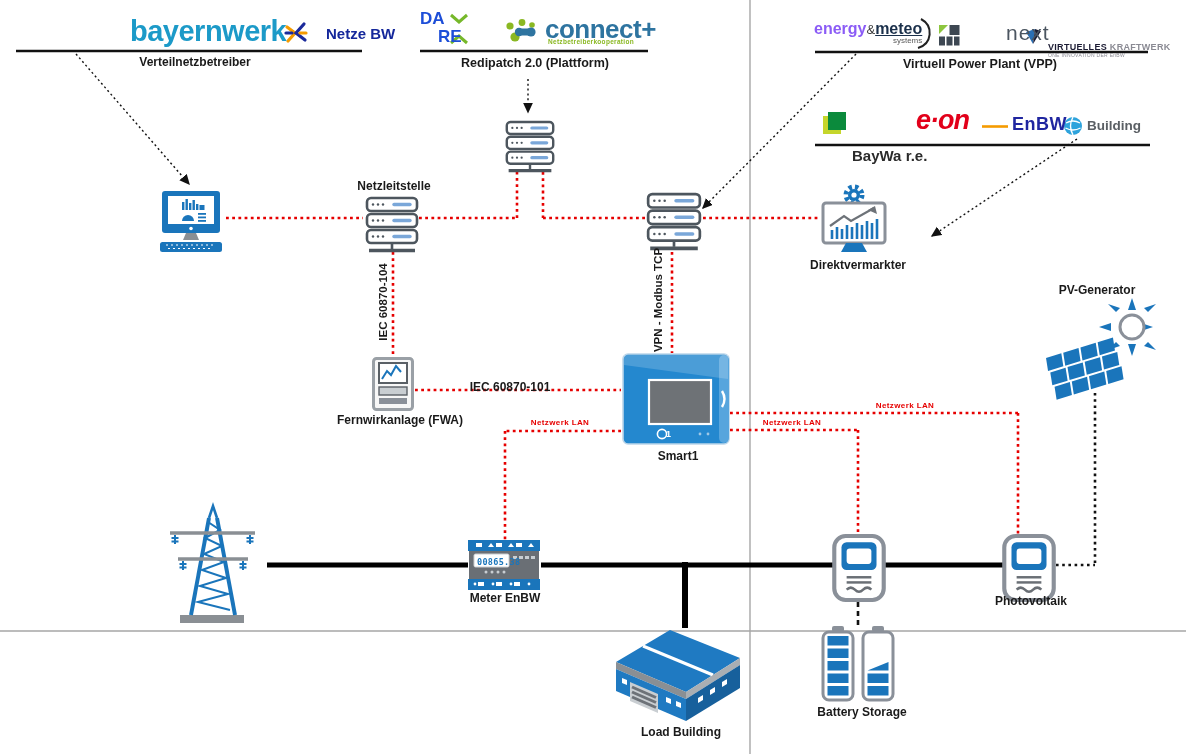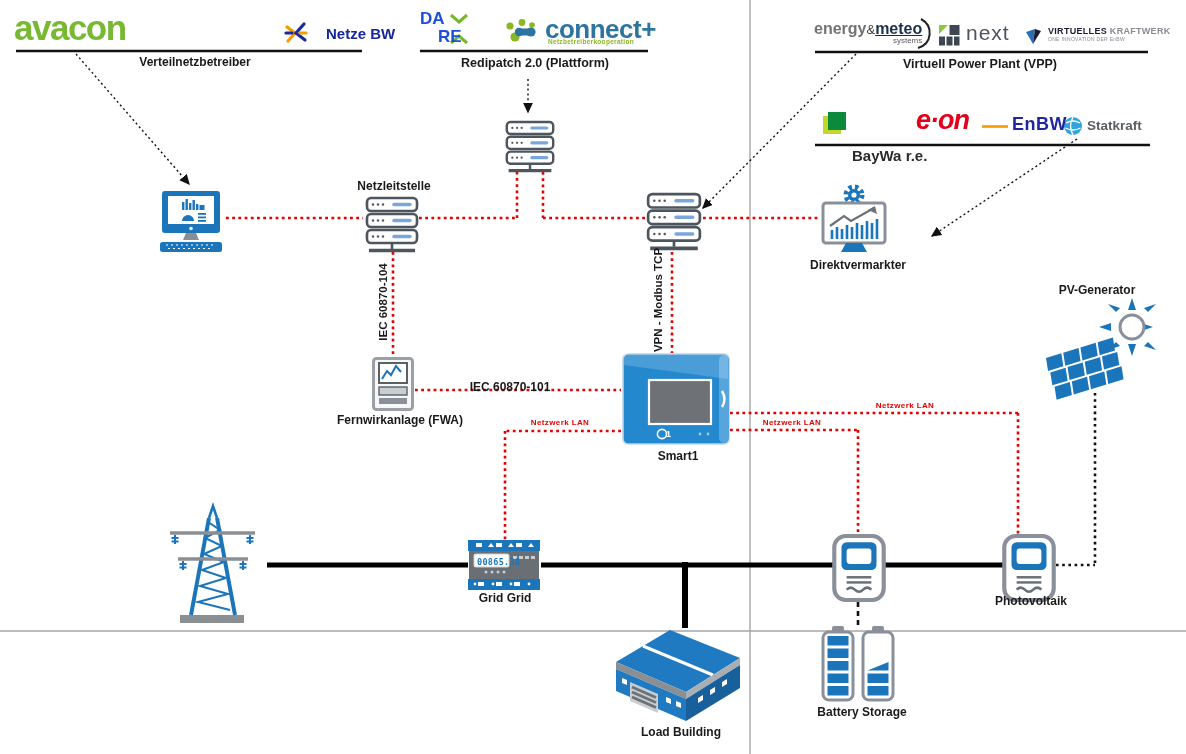--- a/index.html
+++ b/index.html
@@ -16,25 +16,25 @@
        text-align:center;white-space:nowrap;letter-spacing:.4px;}
   .vlbl{position:absolute;z-index:4;font-weight:bold;font-size:11.5px;color:#1a1a1a;
        text-align:center;white-space:nowrap;transform:rotate(-90deg);}
   
   .logo-avacon{position:absolute;z-index:4;font-size:35px;font-weight:bold;color:#78b833;letter-spacing:-1.5px;}
   .logo-bayernwerk{position:absolute;z-index:4;font-size:29px;font-weight:600;color:#1c9ac8;letter-spacing:-.5px;}
   .logo-netzebw{position:absolute;z-index:4;font-size:15px;font-weight:bold;color:#14279b;margin-left:12px;}
   .logo-dare{position:absolute;z-index:4;font-size:17px;font-weight:bold;color:#1d4ed8;line-height:17px;}
   .logo-connect{position:absolute;z-index:4;font-size:26px;font-weight:bold;color:#2e74a0;letter-spacing:-.5px;}
   .logo-connect-sub{position:absolute;z-index:4;font-size:6.5px;font-weight:bold;color:#8ab822;letter-spacing:.3px;}
-  .em-energy{font-size:16px;font-weight:bold;color:#737373;}
+  .em-energy{font-size:16px;font-weight:bold;color:#8b5cf6;}
   .em-amp{font-size:13px;color:#3a3a3a;}
   .em-meteo{font-size:16px;font-weight:bold;color:#1a2f4a;text-decoration:underline;text-align:right;}
   .em-systems{display:block;text-align:right;font-size:8px;color:#5a5a5a;margin-top:-2px;}
-  .logo-next{position:absolute;z-index:4;font-size:21px;color:#4b5560;letter-spacing:1px;}
+  .logo-next{position:absolute;z-index:4;font-size:21px;color:#4b5560;letter-spacing:1px;margin-left:40px;}
   .vk-line1{font-size:9px;letter-spacing:.3px;white-space:nowrap;}
   .vk-b{font-weight:bold;color:#1b1b33;}
   .vk-g{color:#8a8a93;font-weight:bold;}
   .vk-sub{font-size:5px;color:#8a8a93;white-space:nowrap;letter-spacing:.3px;}
   .logo-baywa{position:absolute;z-index:4;font-size:15px;font-weight:bold;color:#2b2b2b;}
   .logo-eon{position:absolute;z-index:4;font-size:27px;font-weight:bold;font-style:italic;color:#e2001a;letter-spacing:-1px;}
   .logo-enbw{position:absolute;z-index:4;font-size:18px;font-weight:bold;color:#2026a0;letter-spacing:.5px;}
   .logo-statkraft{position:absolute;z-index:4;font-size:13.5px;font-weight:600;color:#5a5f64;}
   .meter-display{position:absolute;z-index:5;font-family:"DejaVu Sans Mono","Liberation Mono",monospace;
        font-size:8.5px;font-weight:bold;color:#1a75bb;letter-spacing:.3px;}
@@ -76,21 +76,21 @@
              M730 430 H858 M858 430 V536" stroke="#e60000" stroke-width="2.6" fill="none" stroke-dasharray="2.8 3.4"></path>
 
     <g stroke="#111" stroke-width="1.4" fill="none" stroke-dasharray="2 2.8">
       <path d="M76 54 L189 184" marker-end="url(#arrk)"></path>
       <path d="M528 79 V112" marker-end="url(#arrk)"></path>
       <path d="M856 54 L703 208" marker-end="url(#arrk)"></path>
       <path d="M1077 139 L932 236" marker-end="url(#arrk)"></path>
     </g>
   </svg>
 
-  <div class="logo-avacon abs" style="left:14px;top:8px;">avacon</div>
+  <div class="logo-bayernwerk abs" style="left:130px;top:15px;">bayernwerk</div>
   <svg class="icon" style="left:283px;top:20px;" width="26" height="26">
     <g stroke-width="3.2" fill="none" stroke-linecap="round">
       <path d="M4 7 L12 13 L5 21" stroke="#f59b00"></path>
       <path d="M21 4 L13 13 L22 20" stroke="#1b2a9b"></path>
       <path d="M3 13 L9 13" stroke="#1b2a9b"></path>
       <path d="M17 13 L23 13" stroke="#f59b00"></path>
     </g>
   </svg>
   <div class="logo-netzebw" style="left:314px;top:25px;">Netze BW</div>
   <div class="lbl" style="left:110px;top:55px;width:170px;">Verteilnetzbetreiber</div>
@@ -128,41 +128,41 @@
     <rect x="11.5" y="1" width="10" height="10" fill="#3d4752"></rect>
     <rect x="1" y="12.5" width="6" height="9" fill="#3d4752"></rect>
     <rect x="8.5" y="12.5" width="6" height="9" fill="#3d4752"></rect>
     <rect x="16" y="12.5" width="5.5" height="9" fill="#3d4752"></rect>
   </svg>
   <div class="logo-next" style="left:966px;top:21px;">next</div>
   <svg class="icon" style="left:1024px;top:27px;" width="20" height="20">
     <polygon points="2,5 11,2 9,17" fill="#2b6fb3"></polygon>
     <polygon points="11,2 17,4 9,17" fill="#1b1b33"></polygon>
   </svg>
-  <div class="abs" style="left:1048px;top:26px;z-index:4;">
+  <div class="abs" style="left:1048px;top:42px;z-index:4;">
     <div class="vk-line1"><span class="vk-b">VIRTUELLES</span> <span class="vk-g">KRAFTWERK</span></div>
     <div class="vk-sub">ONE INNOVATION DER EnBW</div>
   </div>
   <div class="lbl lbl-big" style="left:890px;top:57px;width:180px;">Virtuell Power Plant (VPP)</div>
 
   <svg class="icon" style="left:822px;top:110px;" width="26" height="26">
     <rect x="1" y="6" width="18" height="18" fill="#c5d62b"></rect>
     <rect x="6" y="2" width="18" height="18" fill="#0b8a3c"></rect>
   </svg>
   <div class="logo-baywa" style="left:852px;top:115px;margin-top:32px;">BayWa r.e.</div>
   <div class="logo-eon" style="left:916px;top:105px;">e·on</div>
   <svg class="icon" style="left:982px;top:124px;" width="26" height="5">
     <line x1="0" y1="2.5" x2="26" y2="2.5" stroke="#f59b00" stroke-width="2.6"></line>
   </svg>
   <div class="logo-enbw" style="left:1012px;top:114px;">EnBW</div>
   <svg class="icon" style="left:1063px;top:116px;" width="20" height="20">
     <circle cx="10" cy="10" r="9" fill="#2ea3dc"></circle>
     <path d="M3 7 Q10 3 17 7 M2.5 12 Q10 16 17.5 12 M10 1 Q5 10 10 19" stroke="#fff" stroke-width="1.4" fill="none"></path>
   </svg>
-  <div class="logo-statkraft" style="left:1087px;top:118px;">Statkraft</div>
+  <div class="logo-statkraft" style="left:1087px;top:118px;">Building</div>
 
   <svg class="icon" style="left:158px;top:190px;" width="66" height="64">
     <rect x="4" y="1" width="58" height="42" rx="3" fill="#1a75bb"></rect>
     <rect x="10" y="6" width="46" height="28" fill="#fff"></rect>
     <g fill="#1a75bb">
       <rect x="24" y="12" width="2.4" height="8"></rect>
         <rect x="27.5" y="9" width="2.4" height="11"></rect>
       <rect x="31" y="13" width="2.4" height="7"></rect>
         <rect x="34.5" y="10" width="2.4" height="10"></rect>
       <rect x="38" y="14" width="2.4" height="6"></rect>
@@ -330,21 +330,21 @@
         <rect x="53" y="16" width="4" height="3"></rect>
         <rect x="59" y="16" width="4" height="3"></rect>
         <rect x="65" y="16" width="4" height="3"></rect>
       <circle cx="20" cy="32" r="1.5"></circle>
         <circle cx="26" cy="32" r="1.5"></circle>
         <circle cx="32" cy="32" r="1.5"></circle>
         <circle cx="38" cy="32" r="1.5"></circle>
     </g>
   </svg>
   <div class="meter-display" style="left:477px;top:557px;">00865.38</div>
-  <div class="lbl" style="left:455px;top:591px;width:100px;">Grid Grid</div>
+  <div class="lbl" style="left:455px;top:591px;width:100px;">Meter EnBW</div>
 
   <svg class="icon" style="left:160px;top:502px;" width="105" height="124" viewBox="0 0 105 124">
     <rect x="20" y="113" width="64" height="8" fill="#8a8f94"></rect>
     <path d="M49 16 L53 4 L57 16" stroke="#1a75bb" stroke-width="2.6" fill="none"></path>
     <line x1="49" y1="16" x2="31" y2="113" stroke="#1a75bb" stroke-width="4"></line>
     <line x1="57" y1="16" x2="75" y2="113" stroke="#1a75bb" stroke-width="4"></line>
     <polyline points="48,20 60,28 45,36 62,44 44,52 64,60 42,68 66,76 40,84 68,92 38,100 70,108" stroke="#1a75bb" stroke-width="2" fill="none"></polyline>
     <line x1="10" y1="31" x2="95" y2="31" stroke="#8a8f94" stroke-width="3.4"></line>
     <line x1="18" y1="57" x2="88" y2="57" stroke="#8a8f94" stroke-width="3.4"></line>
     <g stroke="#1a75bb" stroke-width="2">

